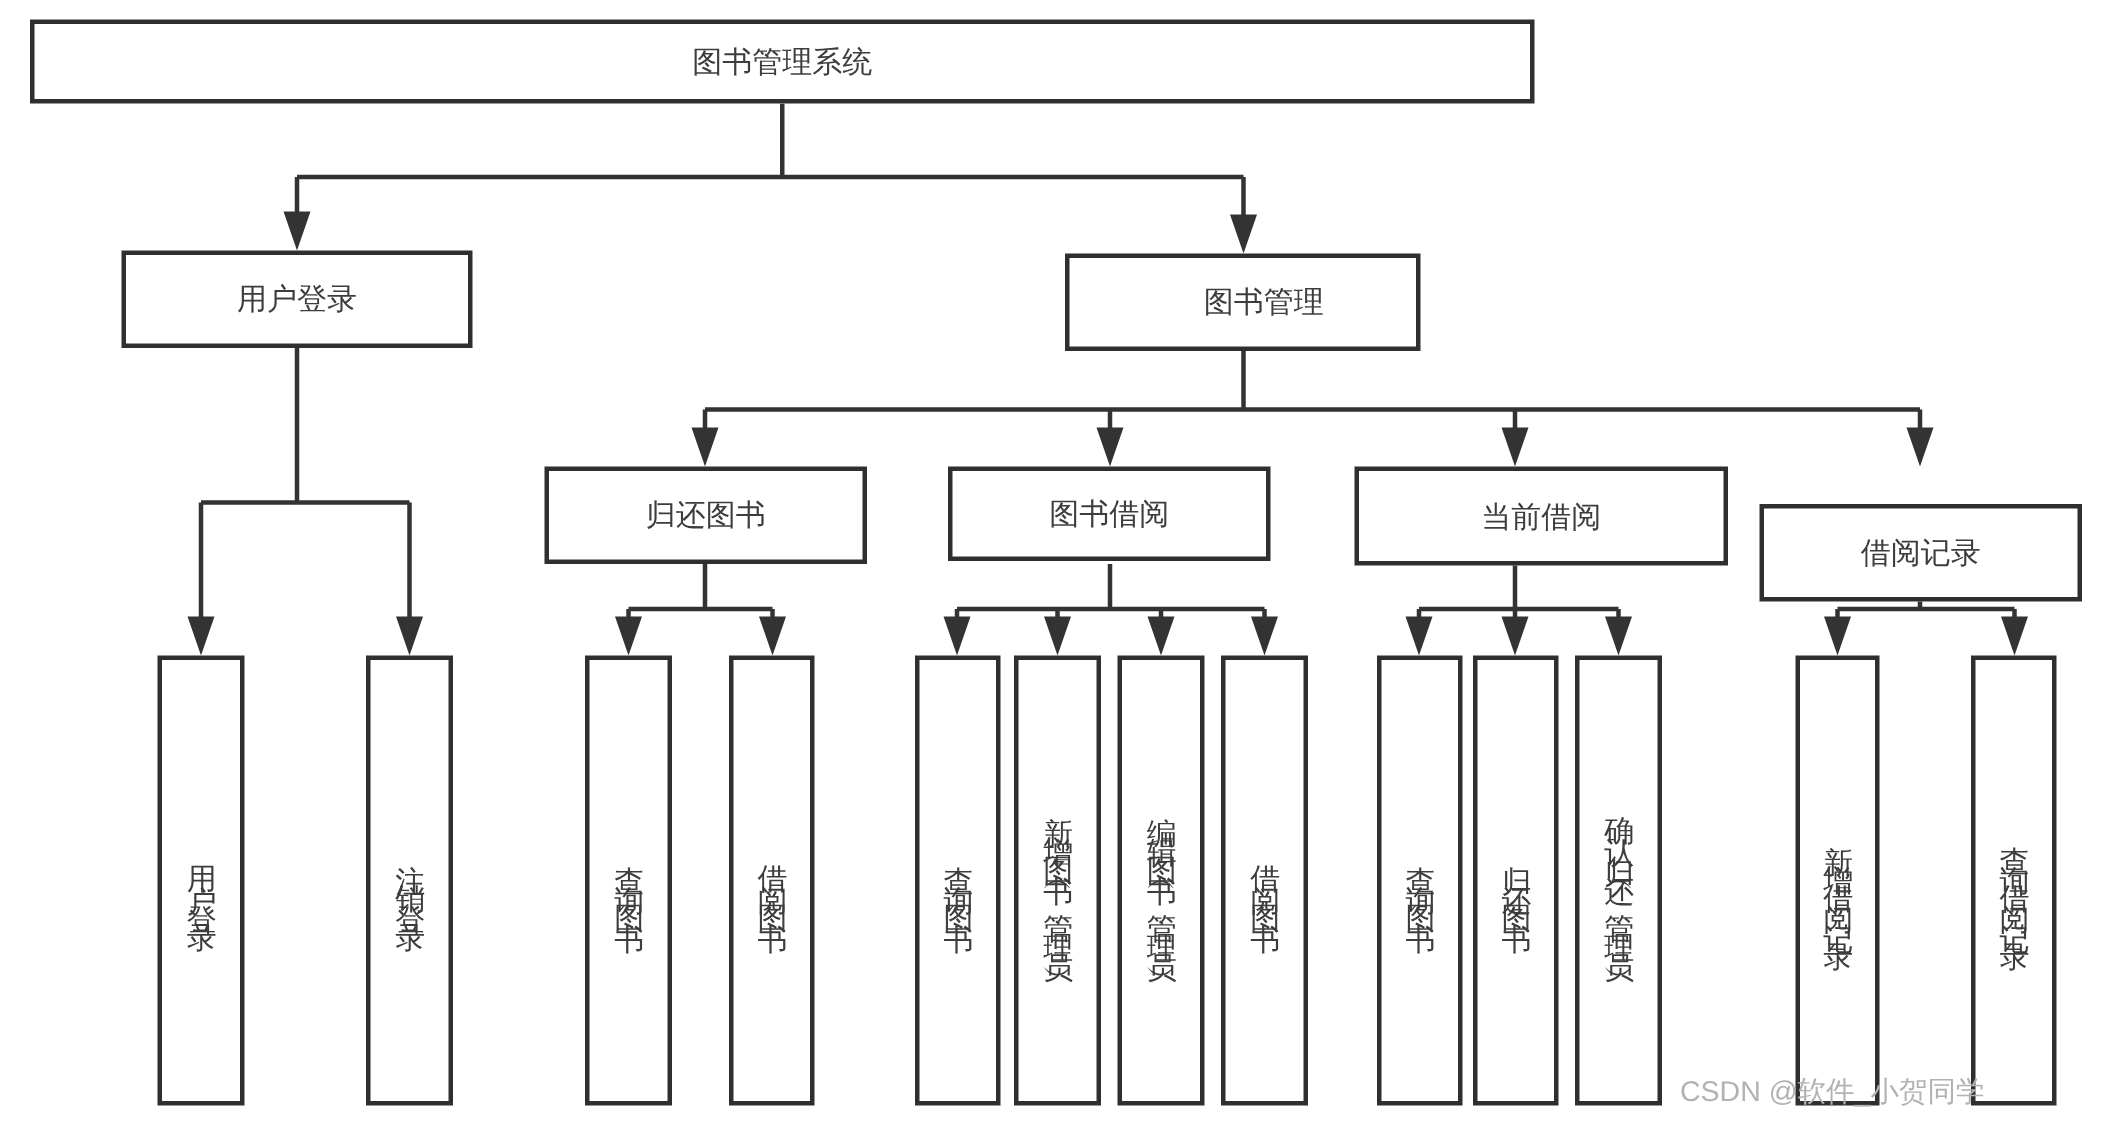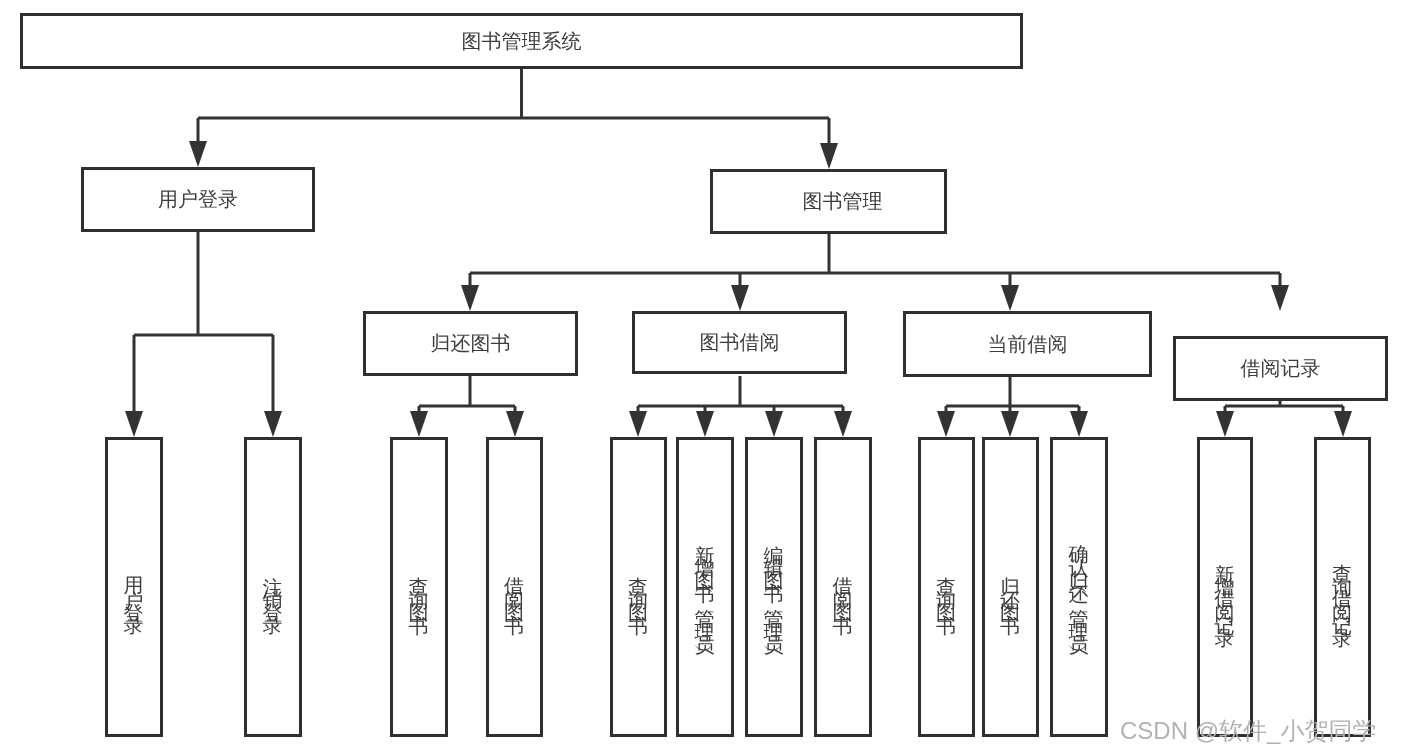--- a/index.html
+++ b/index.html
@@ -13,21 +13,21 @@
   .connectors{position:absolute;left:0;top:0;width:1405px;height:747px;}
   .ln{fill:none;stroke:var(--line);stroke-width:3;}
   .ar{fill:var(--line);stroke:none;}
   .box{position:absolute;box-sizing:border-box;background:var(--box-fill);
        border:3px solid var(--box-border);display:flex;align-items:center;
        justify-content:center;color:var(--text);font-size:20px;z-index:1;}
   .box .lbl{white-space:nowrap;}
   .leaf .lbl{writing-mode:vertical-rl;text-orientation:mixed;
        letter-spacing:13px;line-height:1;white-space:normal;}
   .watermark{position:absolute;left:1120px;top:715px;z-index:2;
-       font-size:24px;color:var(--watermark);white-space:nowrap;}
+       font-size:19px;color:var(--watermark);white-space:nowrap;}
 </style>
 </head>
 <body>
 
 <div class="stage">
 
   <svg class="connectors" viewBox="0 0 1405 747" xmlns="http://www.w3.org/2000/svg">
     <path class="ln" d="
       M521.5 69 V118
       M198 118 H829

